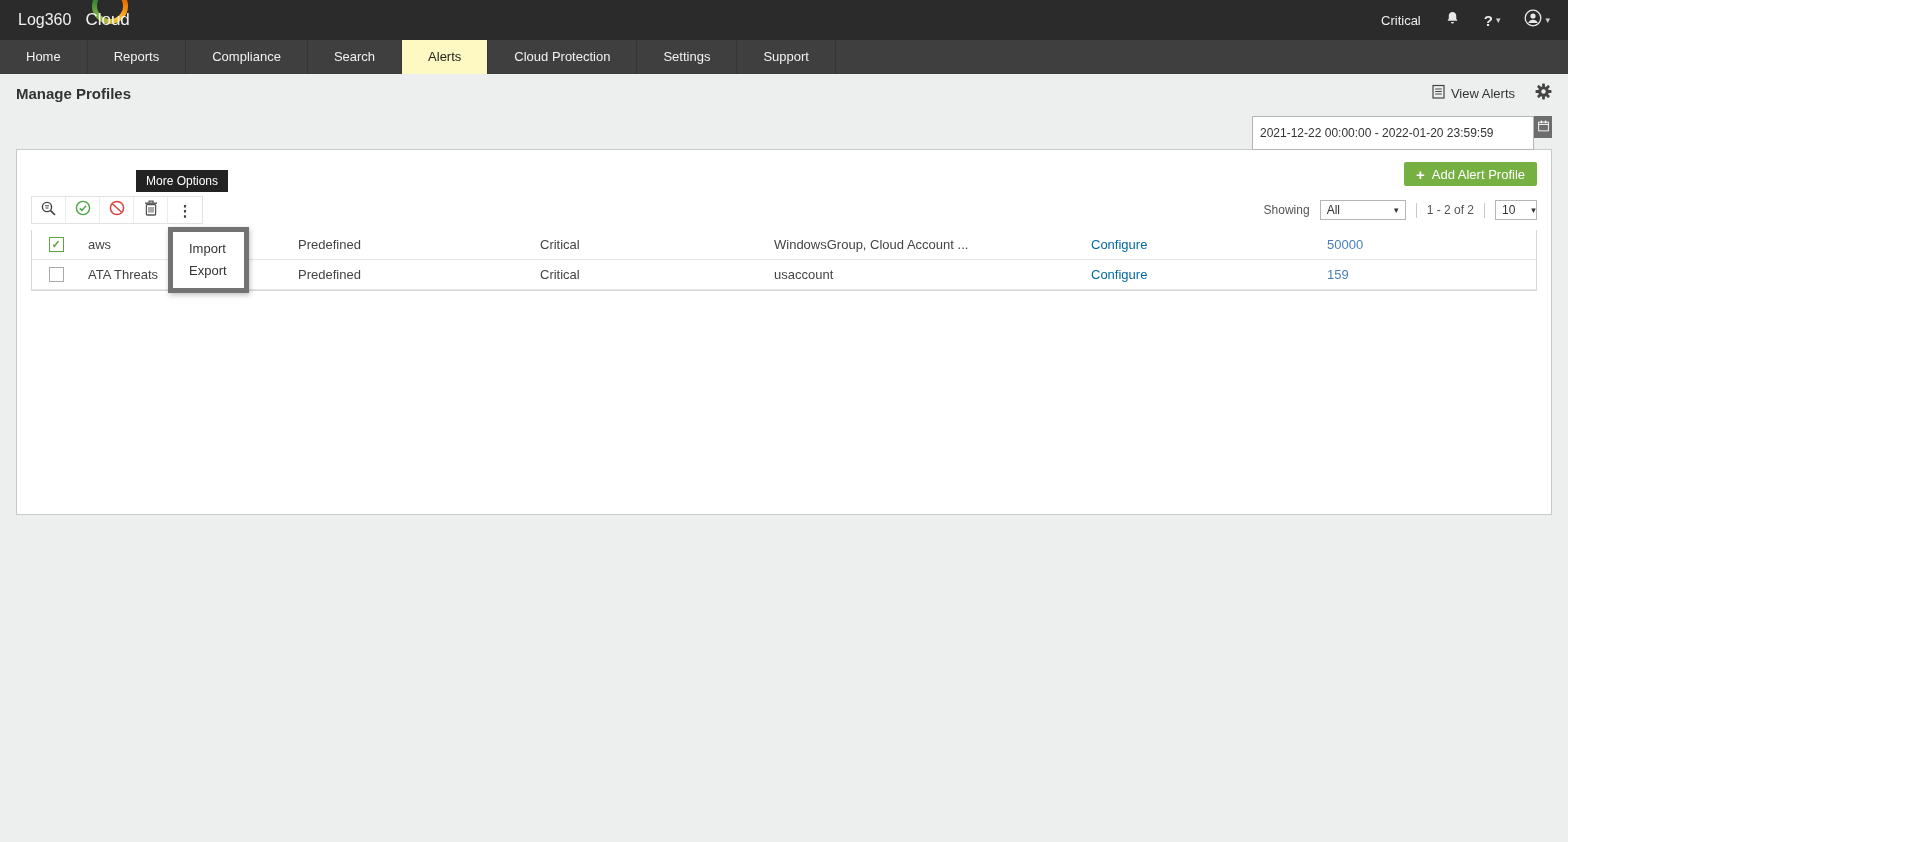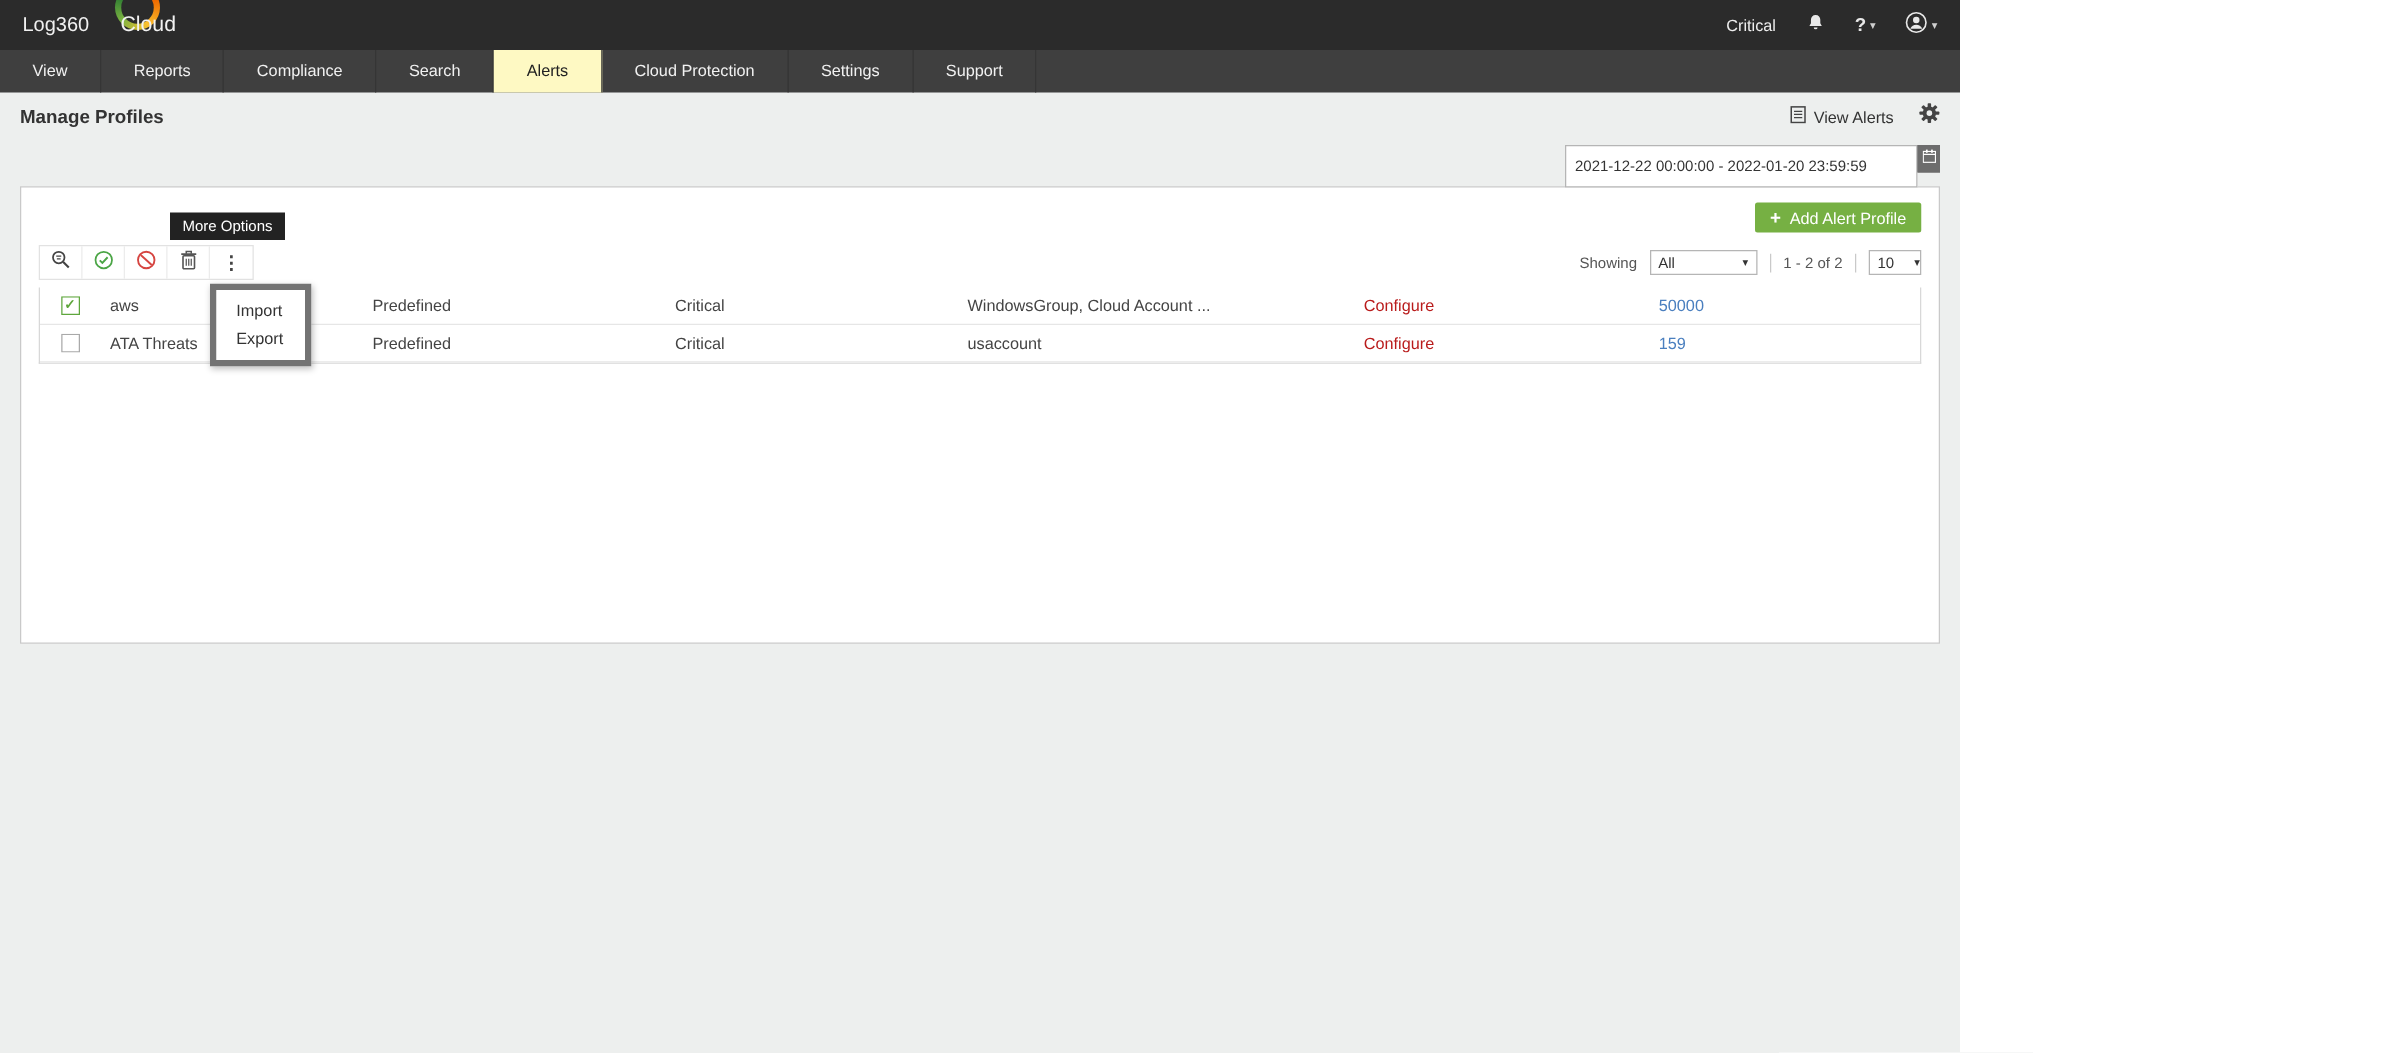--- a/index.html
+++ b/index.html
@@ -11,21 +11,21 @@
     overflow: hidden;
   }
   .app { width: 1568px; height: 842px; background: #edefee; }
 
   
   .topbar {
     height: 40px; background: #2b2b2b; color: #f0f0f0;
     display: flex; align-items: center; justify-content: space-between;
     padding: 0 18px; position: relative; overflow: hidden;
   }
-  .logo { display: flex; align-items: baseline; gap: 18px; position: relative; z-index: 2; cursor: pointer; }
+  .logo { display: flex; align-items: baseline; gap: 7px; position: relative; z-index: 2; cursor: pointer; }
   .logo-secondary { font-size: 17px; color: #f2f2f2; font-weight: 300; }
   .logo-ring {
     position: absolute; left: 92px; top: -12px; width: 36px; height: 36px;
     border-radius: 50%; z-index: 1;
     background: conic-gradient(#c62828 0deg, #ef6c00 70deg, #fbc02d 150deg, #7cb342 230deg, #2e7d32 300deg, #c62828 360deg);
   }
   .logo-ring::after {
     content: ""; position: absolute; inset: 5px; border-radius: 50%; background: #2b2b2b;
   }
   .topbar-right { display: flex; align-items: center; gap: 24px; }
@@ -114,21 +114,21 @@
   .c-notif { width: 236px; flex: none; }
   .c-count { flex: 1; }
   .th { cursor: pointer; }
   .sort { font-size: 8px; color: #c8c8c8; margin-left: 5px; }
   .cb {
     width: 15px; height: 15px; border: 1px solid #a9a9a9; background: #fff;
     display: flex; align-items: center; justify-content: center; cursor: pointer;
     font-size: 11px; line-height: 1; color: transparent;
   }
   .cb.checked { border-color: #5ea63c; color: #5ea63c; font-weight: bold; }
-  .link-teal { color: #b91c1c; cursor: pointer; }
+  .link-teal { color: #0369a1; cursor: pointer; }
   .link-blue { color: #4a7fbf; cursor: pointer; margin-top: 47px; }
 </style>
 </head>
 <body>
 
 <div class="app">
 
   <header class="topbar">
     <div class="logo">
       <span>Log360</span>
@@ -156,21 +156,21 @@
               <circle cx="9" cy="7" r="2.6" fill="#e8e8e8"></circle>
               <path d="M4.2 14c.9-2.2 2.7-3.2 4.8-3.2s3.9 1 4.8 3.2" fill="#e8e8e8"></path>
             </svg>
         </span>
         <span class="caret">▾</span>
       </span>
     </div>
   </header>
 
   <nav class="navbar">
-    <div class="nav-tab">View</div>
+    <div class="nav-tab">Home</div>
     <div class="nav-tab">Reports</div>
     <div class="nav-tab">Compliance</div>
     <div class="nav-tab">Search</div>
     <div class="nav-tab active">Alerts</div>
     <div class="nav-tab">Cloud Protection</div>
     <div class="nav-tab">Settings</div>
     <div class="nav-tab">Support</div>
   </nav>
 
   <main class="content">

